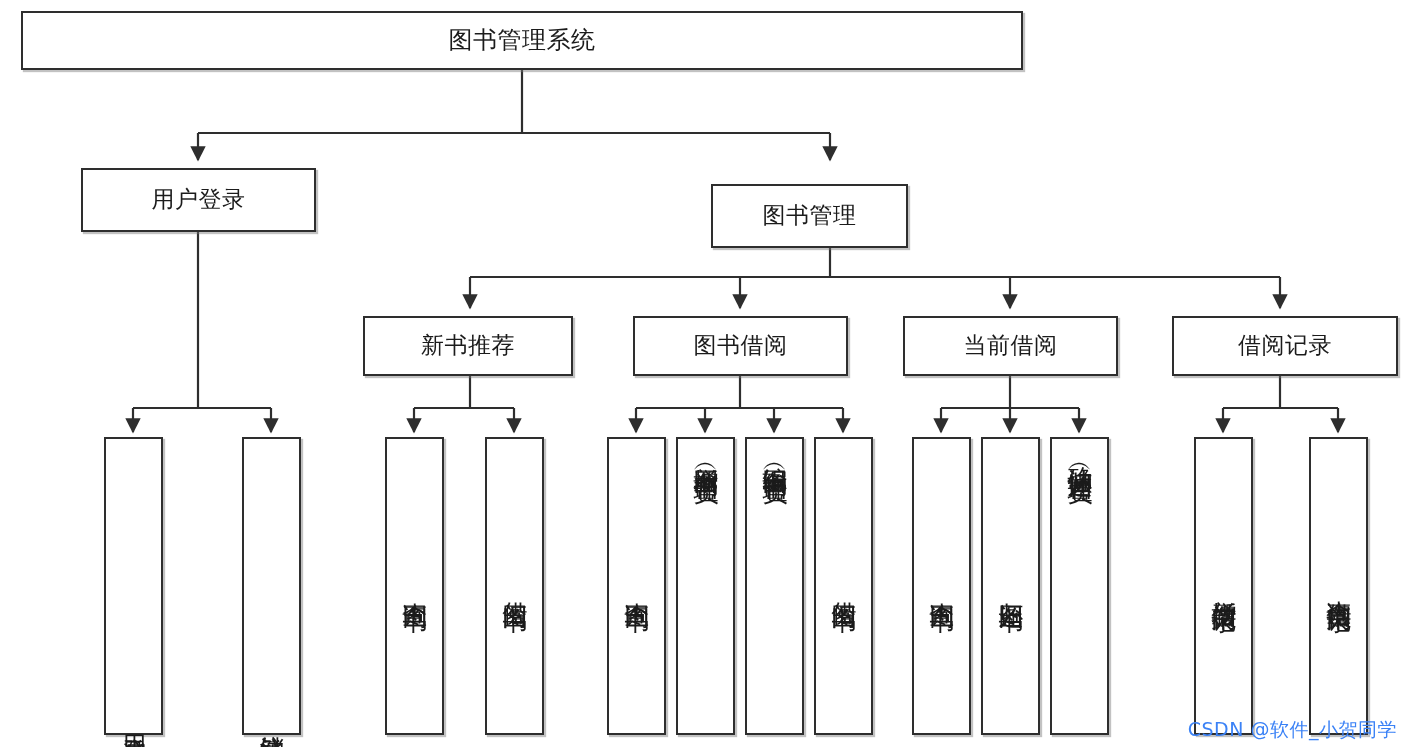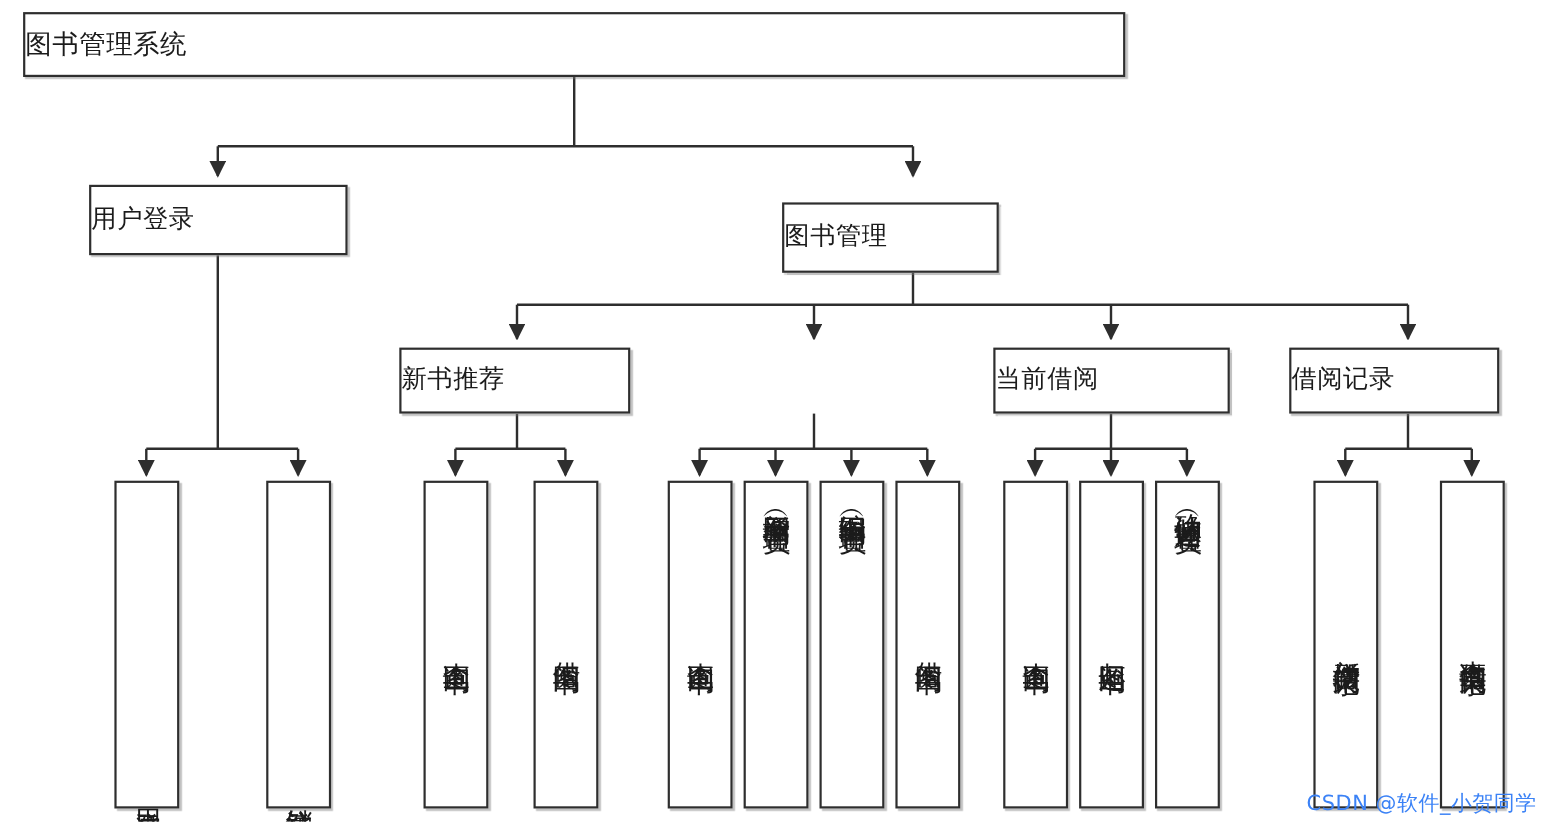--- a/index.html
+++ b/index.html
@@ -26,21 +26,21 @@
     pointer-events: none;
   }
   .node {
     position: absolute;
     box-sizing: border-box;
     border: 2px solid #2e2e2e;
     background: #ffffff;
     box-shadow: 2px 2px 1px rgba(120,120,120,0.45);
     display: flex;
     align-items: center;
-    justify-content: flex-start;
+    justify-content: center;
   }
   .node .label {
     color: #1b1b1b;
     letter-spacing: 0.5px;
     white-space: nowrap;
   }
   .node.horiz .label {
     font-size: 23px;
     line-height: 1.1;
   }
@@ -145,24 +145,27 @@
   <div class="node horiz" style="left:81px; top:168px; width:235px; height:64px;">
     <span class="label">用户登录</span>
   </div>
   <div class="node horiz" style="left:711px; top:184px; width:197px; height:64px;">
     <span class="label">图书管理</span>
   </div>
 
   <div class="node horiz" style="left:363px; top:316px; width:210px; height:60px;">
     <span class="label">新书推荐</span>
   </div>
+  <div class="node horiz" style="left:633px; top:316px; width:215px; height:60px;">
+    <span class="label">图书借阅</span>
+  </div>
   <div class="node horiz" style="left:903px; top:316px; width:215px; height:60px;">
     <span class="label">当前借阅</span>
   </div>
-  <div class="node horiz" style="left:1172px; top:316px; width:191px; height:60px;">
+  <div class="node horiz" style="left:1172px; top:316px; width:226px; height:60px;">
     <span class="label">借阅记录</span>
   </div>
 
   <div class="node leaf align-bottom" style="left:104px; top:437px; width:59px; height:298px;">
     <span class="label">用户登录</span>
   </div>
   <div class="node leaf align-bottom" style="left:242px; top:437px; width:59px; height:298px;">
     <span class="label">注销登录</span>
   </div>
 

